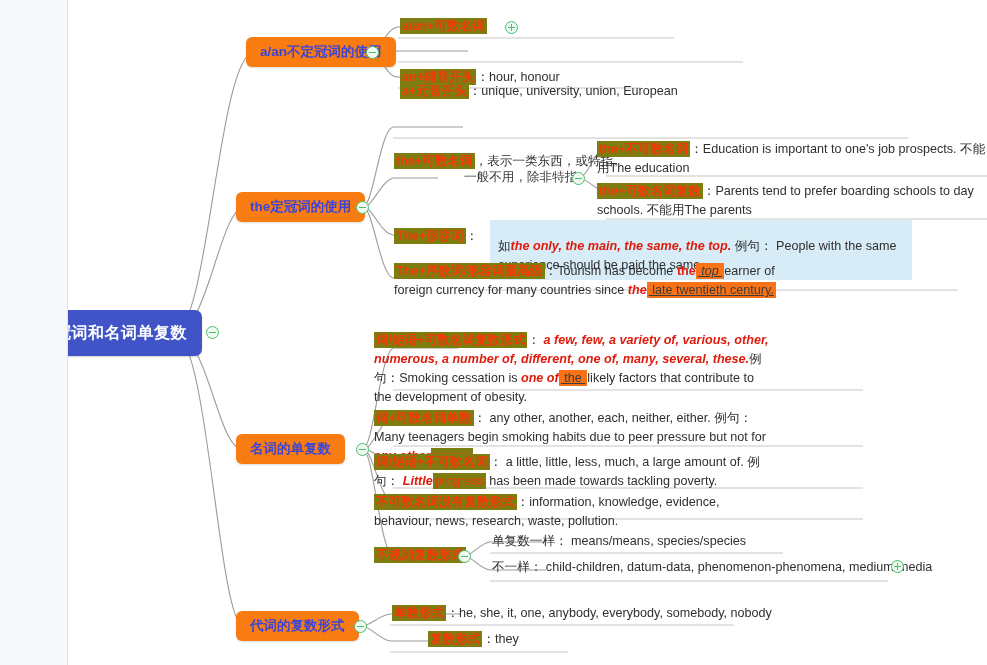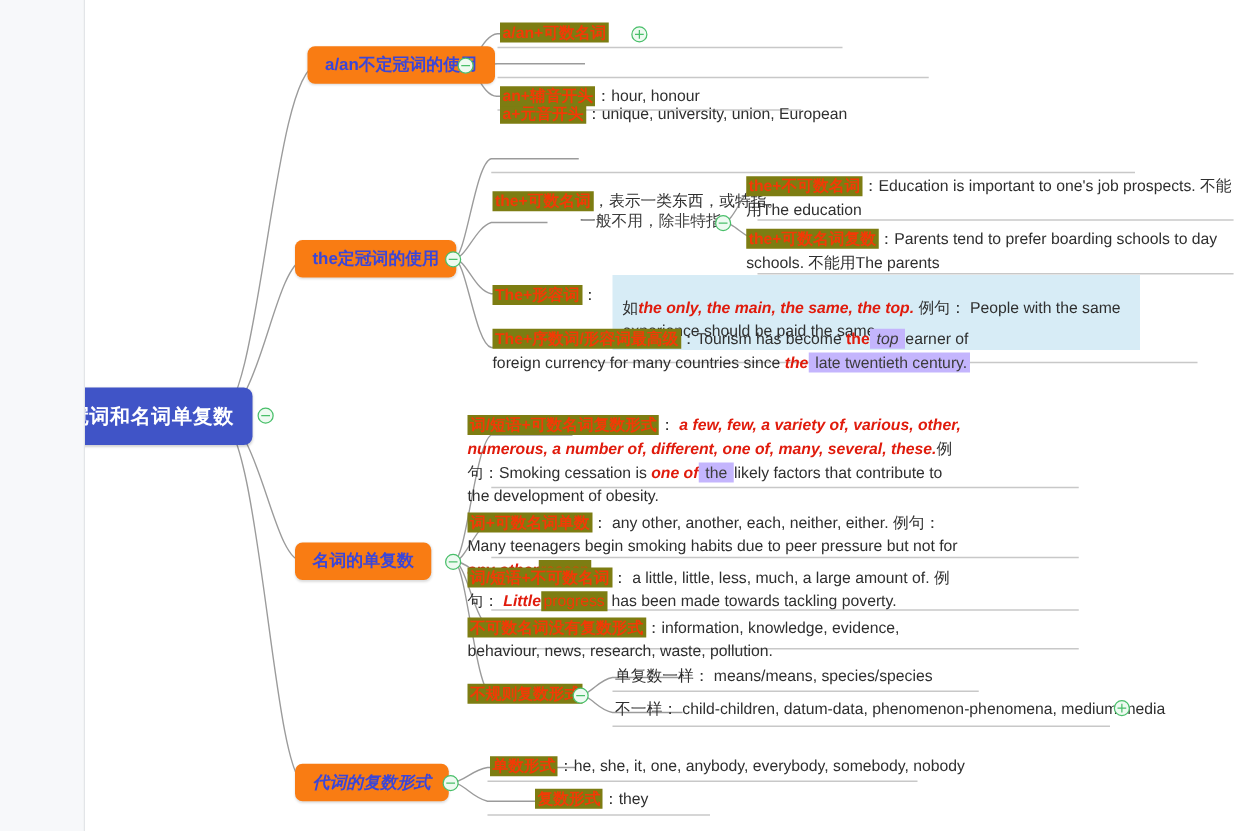--- a/index.html
+++ b/index.html
@@ -43,21 +43,21 @@
     box-shadow:0 1px 2px rgba(0,0,0,.14);
   }
 
   
   .leaf {
     position:absolute; font-size:12.6px; color:#2f2f2f; line-height:19px;
   }
   .leaf.boxed { background:#d7ecf6; padding:17px 8px 5px 8px; }
 
   .hl { background:#7d7d12; color:#f23a06; font-weight:700; padding:1px 2px; }
-  .hl2 { background:#c4b5fd; color:#3c3c3c; padding:1px 2px; }
+  .hl2 { background:#f97316; color:#3c3c3c; padding:1px 2px;text-decoration:underline; }
   .hl3 { background:#7d7d12; color:#f23a06; padding:1px 2px; }
   .bi { font-weight:700; font-style:italic; color:#e01b0c; }
   .redi { color:#e01b0c; font-weight:700; }
   .plain { color:#2f2f2f; }
 
   
   .tog {
     position:absolute; width:13px; height:13px; border-radius:50%;
     border:1.4px solid #49bf6a; background:#eefaf1;
   }
@@ -217,21 +217,21 @@
 
     <div class="leaf" style="left:424px; top:532px;">
       <span class="plain">单复数一样：</span><span class="plain"> means/means, species/species</span>
     </div>
 
     <div class="leaf" style="left:424px; top:558px;">
       <span class="plain">不一样：</span><span class="plain"> child-children, datum-data, phenomenon-phenomena, medium-media</span>
     </div>
     <div class="tog plus" style="left:823px; top:560px;"></div>
 
-    <div class="l1" style="left:168px; top:611px;font-style:italic;">
+    <div class="l1" style="left:168px; top:611px;">
       <span>代词的复数形式</span>
     </div>
     <div class="tog" style="left:286px; top:620px;"></div>
 
     <div class="leaf" style="left:324px; top:604px;">
       <span class="hl">单数形式</span><span class="plain">：he, she, it, one, anybody, everybody, somebody, nobody</span>
     </div>
 
     <div class="leaf" style="left:324px; top:630px;margin-left:36px;">
       <span class="hl">复数形式</span><span class="plain">：they</span>

